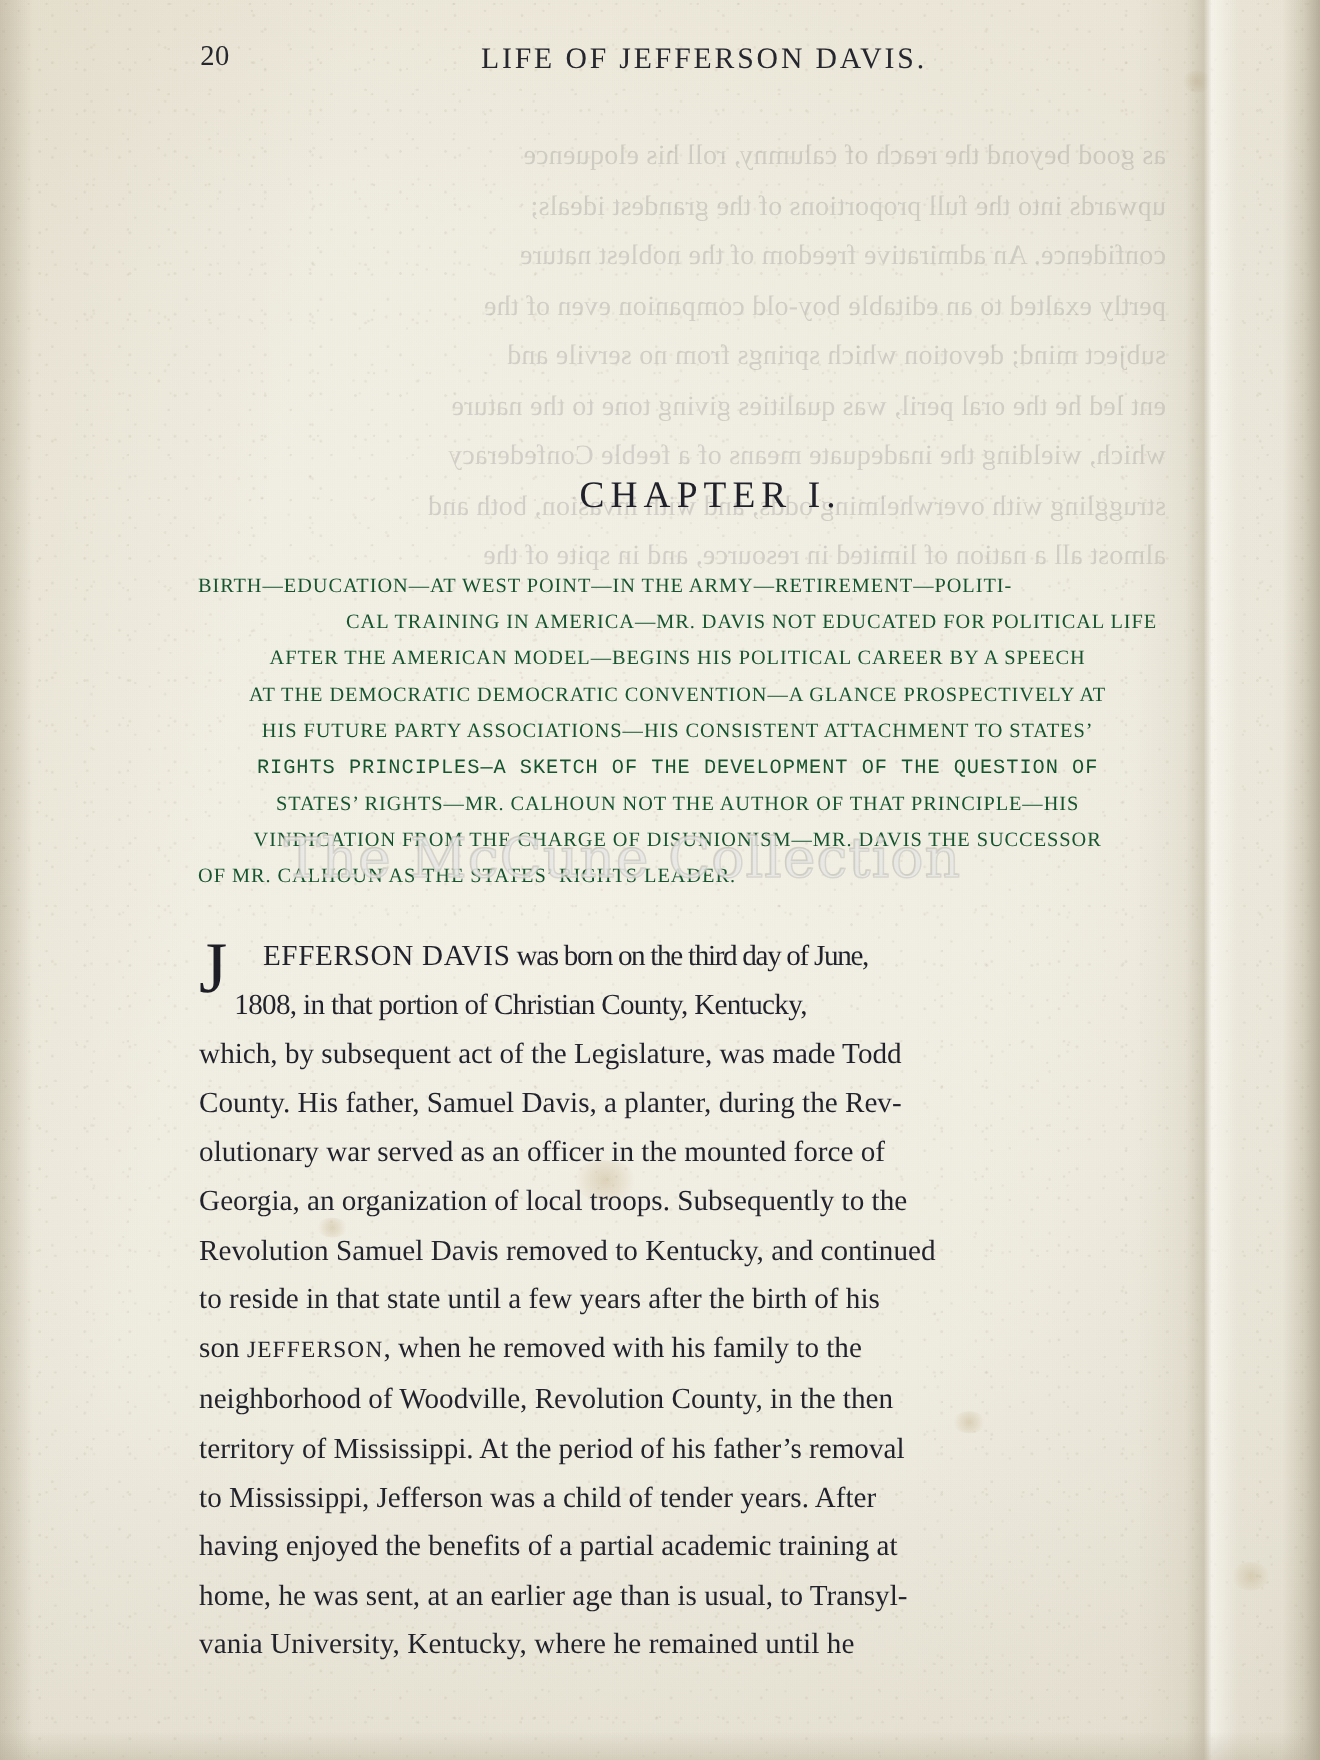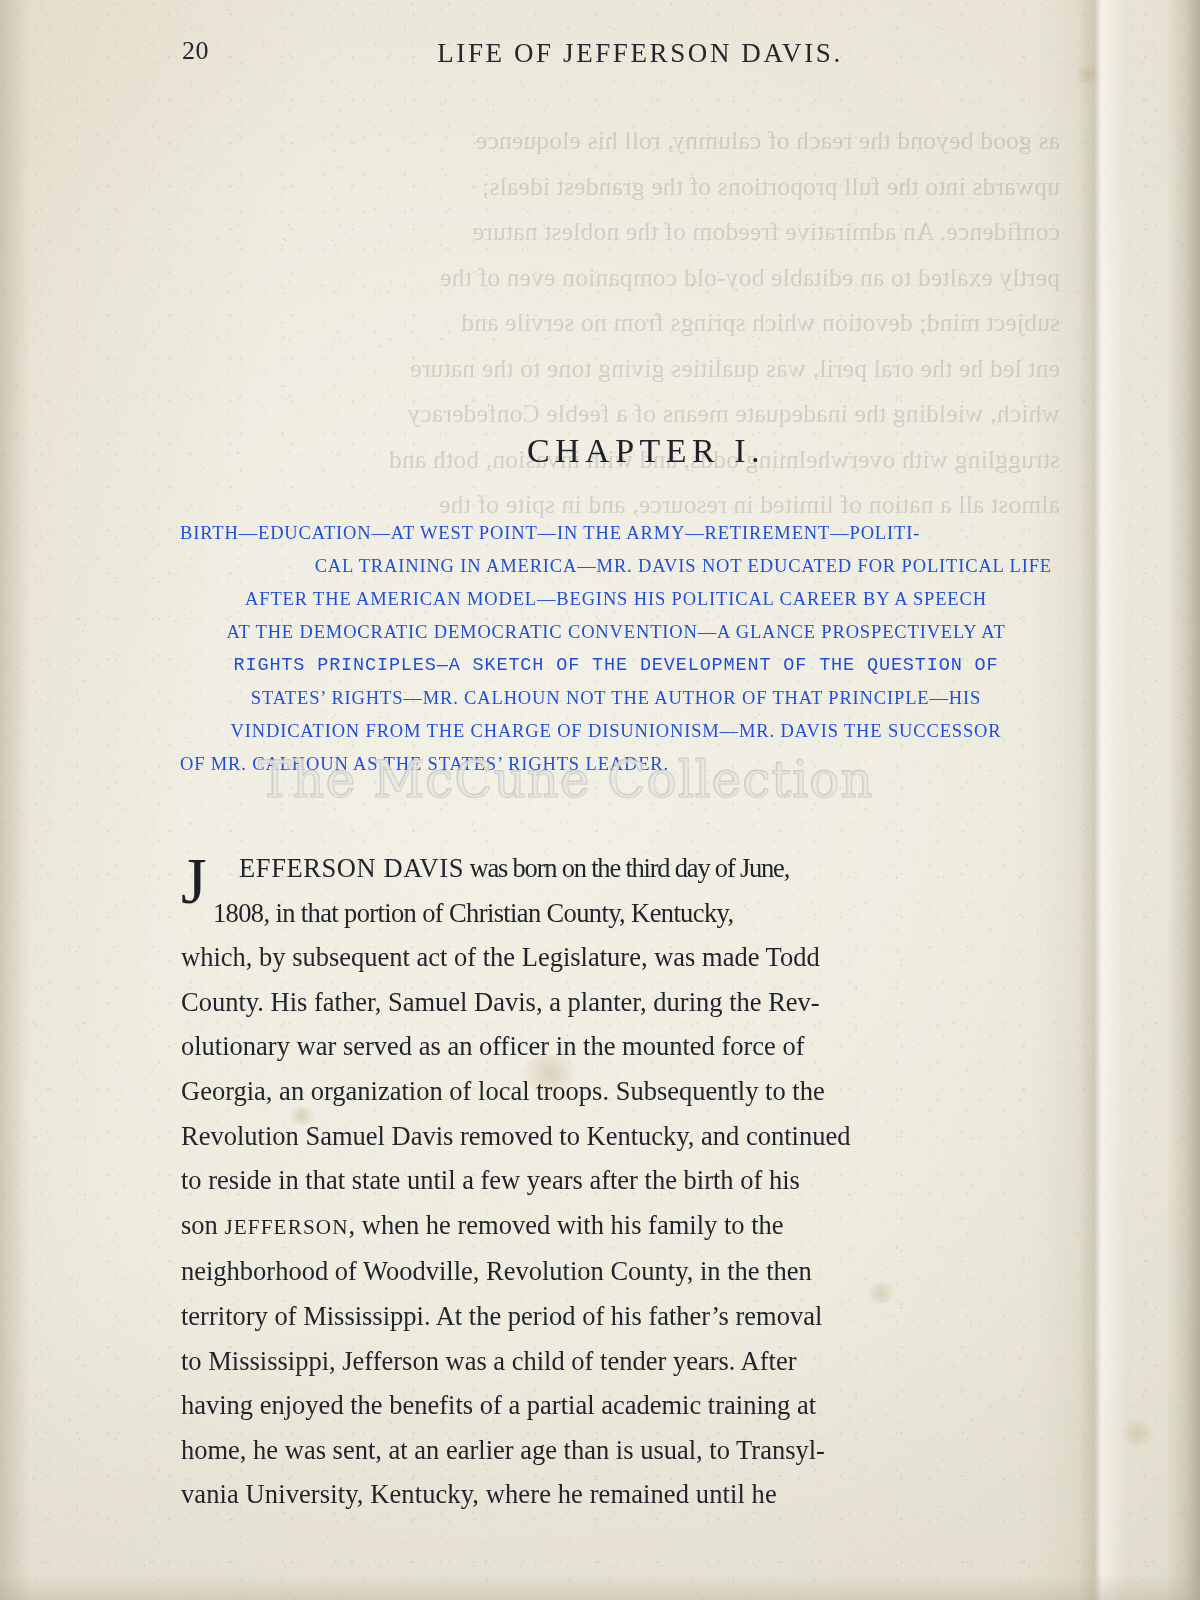--- a/index.html
+++ b/index.html
@@ -151,21 +151,21 @@
     padding-left: 28px;
   }
 
   #summary {
     position: absolute;
     top: 517px;
     left: 180px;
     width: 872px;
     font-size: 18.5px;
     line-height: 33px;
-    color: #1d4ed8;
+    color: #14532d;
     letter-spacing: 0.85px;
   }
   #summary .sum-line {
     display: block;
     white-space: nowrap;
     text-align: center;
   }
   #summary .sum-line.first { text-align: left; }
   #summary .sum-line.last  { text-align: left; }
 
@@ -265,20 +265,21 @@
       <span class="head-title">LIFE OF JEFFERSON DAVIS.</span>
     </div>
 
     <div class="chapter-title">CHAPTER I.</div>
 
     <div id="summary">
       <span class="sum-line first" style="letter-spacing: 0.85px;">BIRTH—EDUCATION—AT WEST POINT—IN THE ARMY—RETIREMENT—POLITI-</span>
       <span class="sum-line" style="letter-spacing: 0.85px; text-align: right;">CAL TRAINING IN AMERICA—MR. DAVIS NOT EDUCATED FOR POLITICAL LIFE</span>
       <span class="sum-line" style="letter-spacing: 0.85px;">AFTER THE AMERICAN MODEL—BEGINS HIS POLITICAL CAREER BY A SPEECH</span>
       <span class="sum-line" style="letter-spacing: 0.85px;">AT THE DEMOCRATIC DEMOCRATIC CONVENTION—A GLANCE PROSPECTIVELY AT</span>
+      <span class="sum-line" style="letter-spacing: 0.85px;">HIS FUTURE PARTY ASSOCIATIONS—HIS CONSISTENT ATTACHMENT TO STATES’</span>
       <span class="sum-line" style="letter-spacing: 0.85px; font-family: Liberation Mono, monospace;">RIGHTS PRINCIPLES—A SKETCH OF THE DEVELOPMENT OF THE QUESTION OF</span>
       <span class="sum-line" style="letter-spacing: 0.85px;">STATES’ RIGHTS—MR. CALHOUN NOT THE AUTHOR OF THAT PRINCIPLE—HIS</span>
       <span class="sum-line" style="letter-spacing: 0.85px;">VINDICATION FROM THE CHARGE OF DISUNIONISM—MR. DAVIS THE SUCCESSOR</span>
       <span class="sum-line last">OF MR. CALHOUN AS THE STATES’ RIGHTS LEADER.</span>
     </div>
 
     <div class="dropcap">J</div>
 
     <div id="body-text">
       <span class="ln i1" style="letter-spacing: -1.208px;"><span class="capline">EFFERSON DAVIS</span><span> was born on the third day of June,</span></span>

